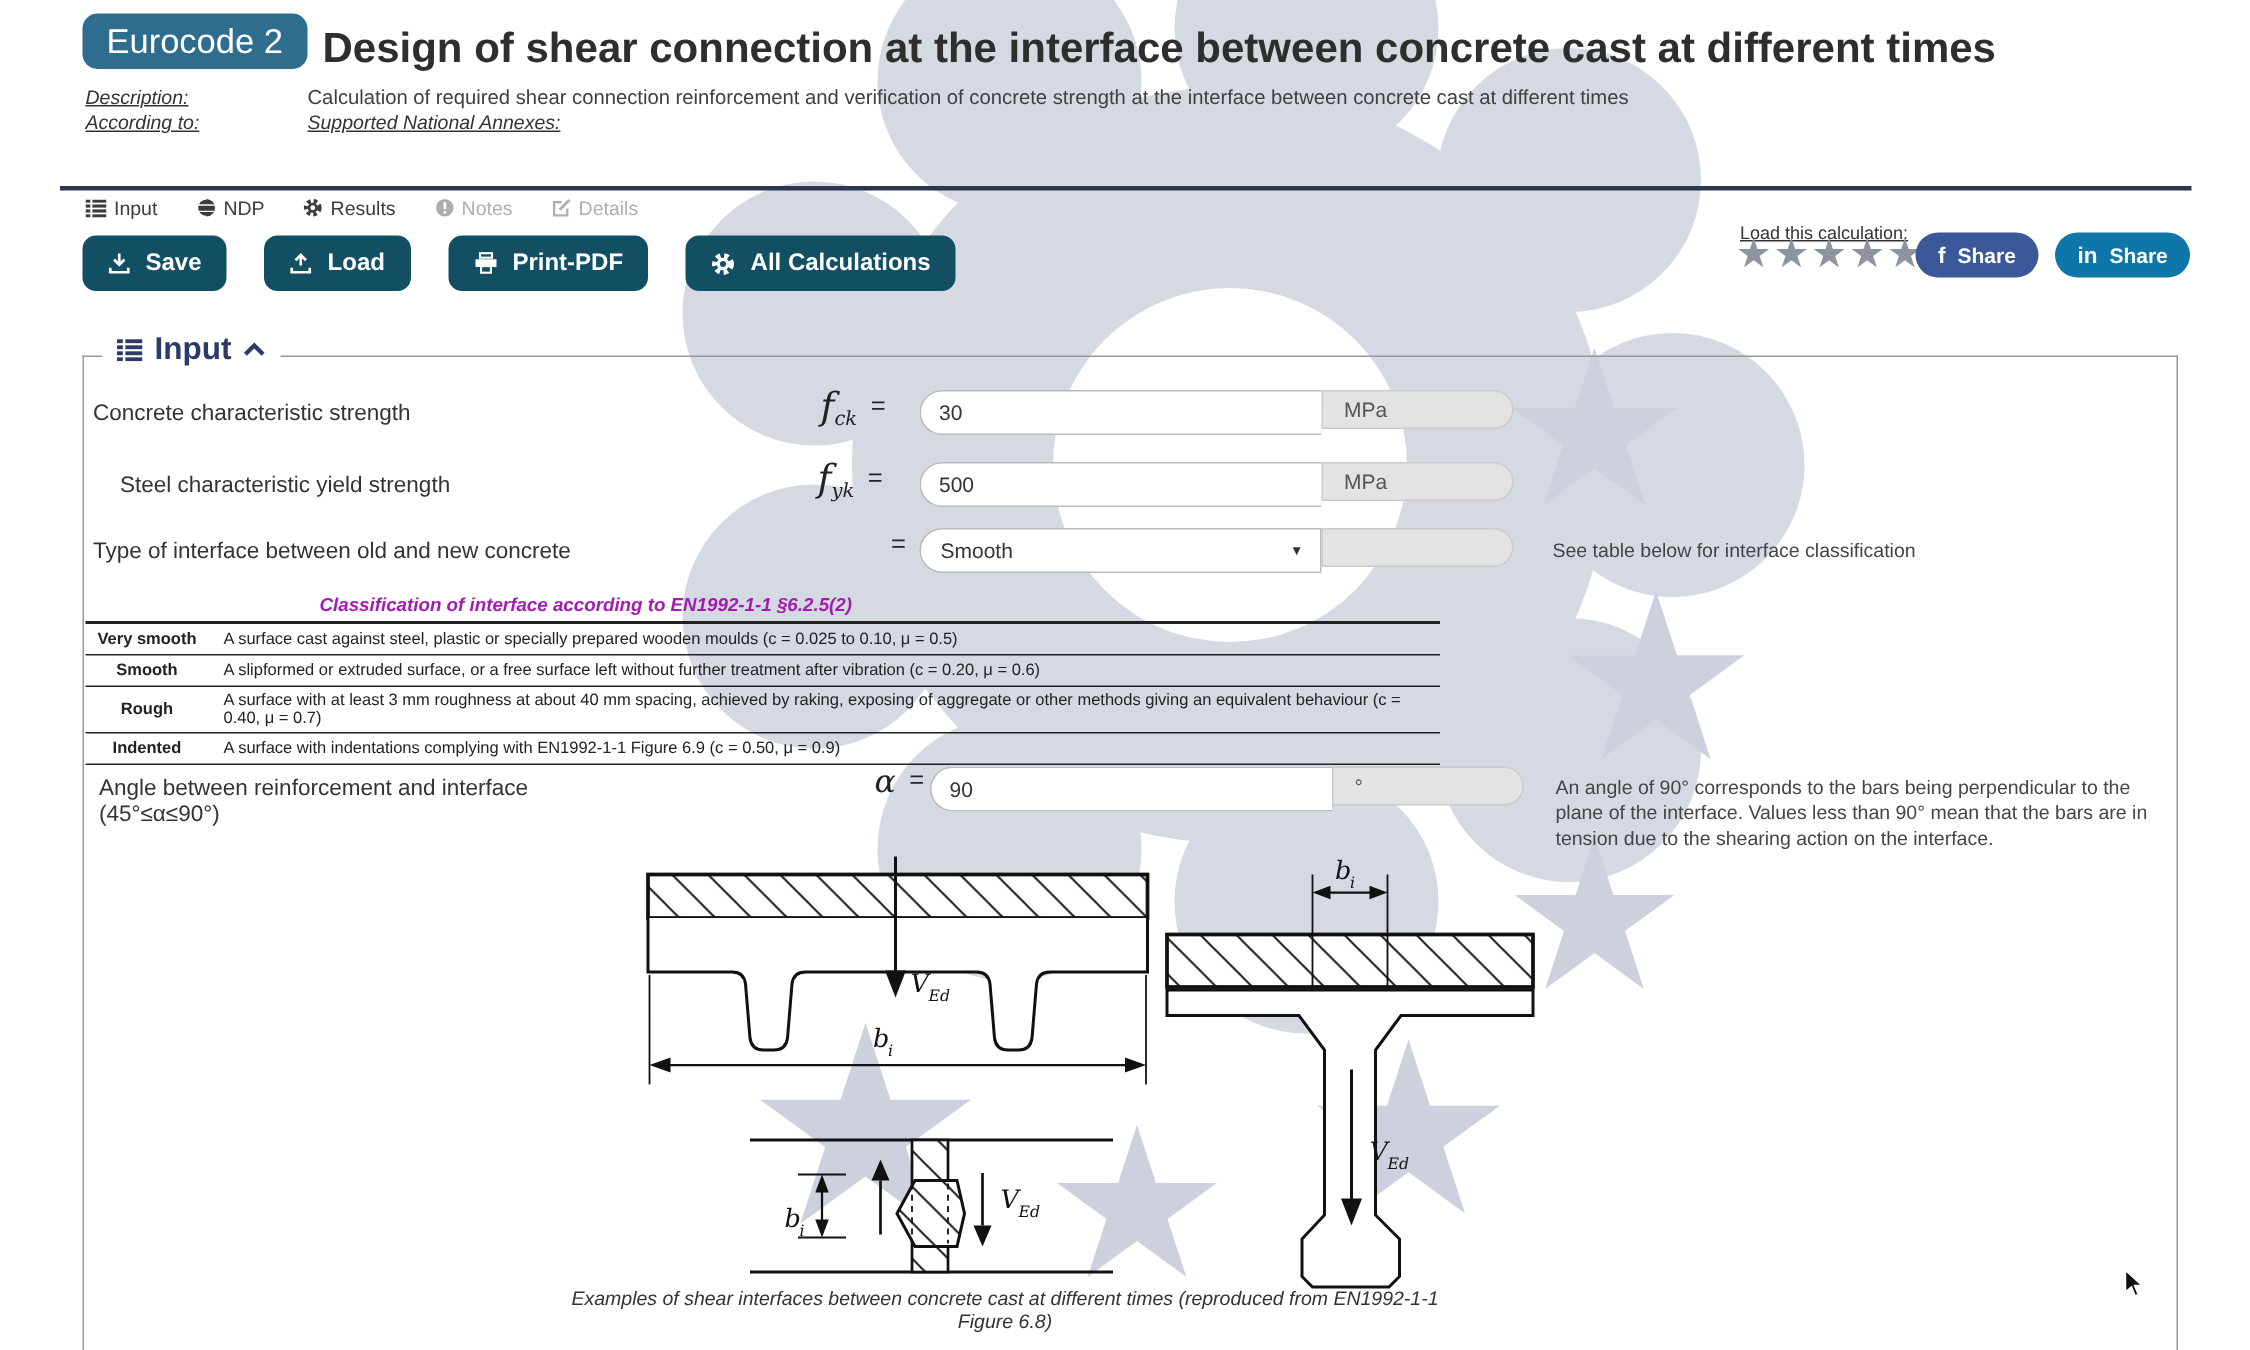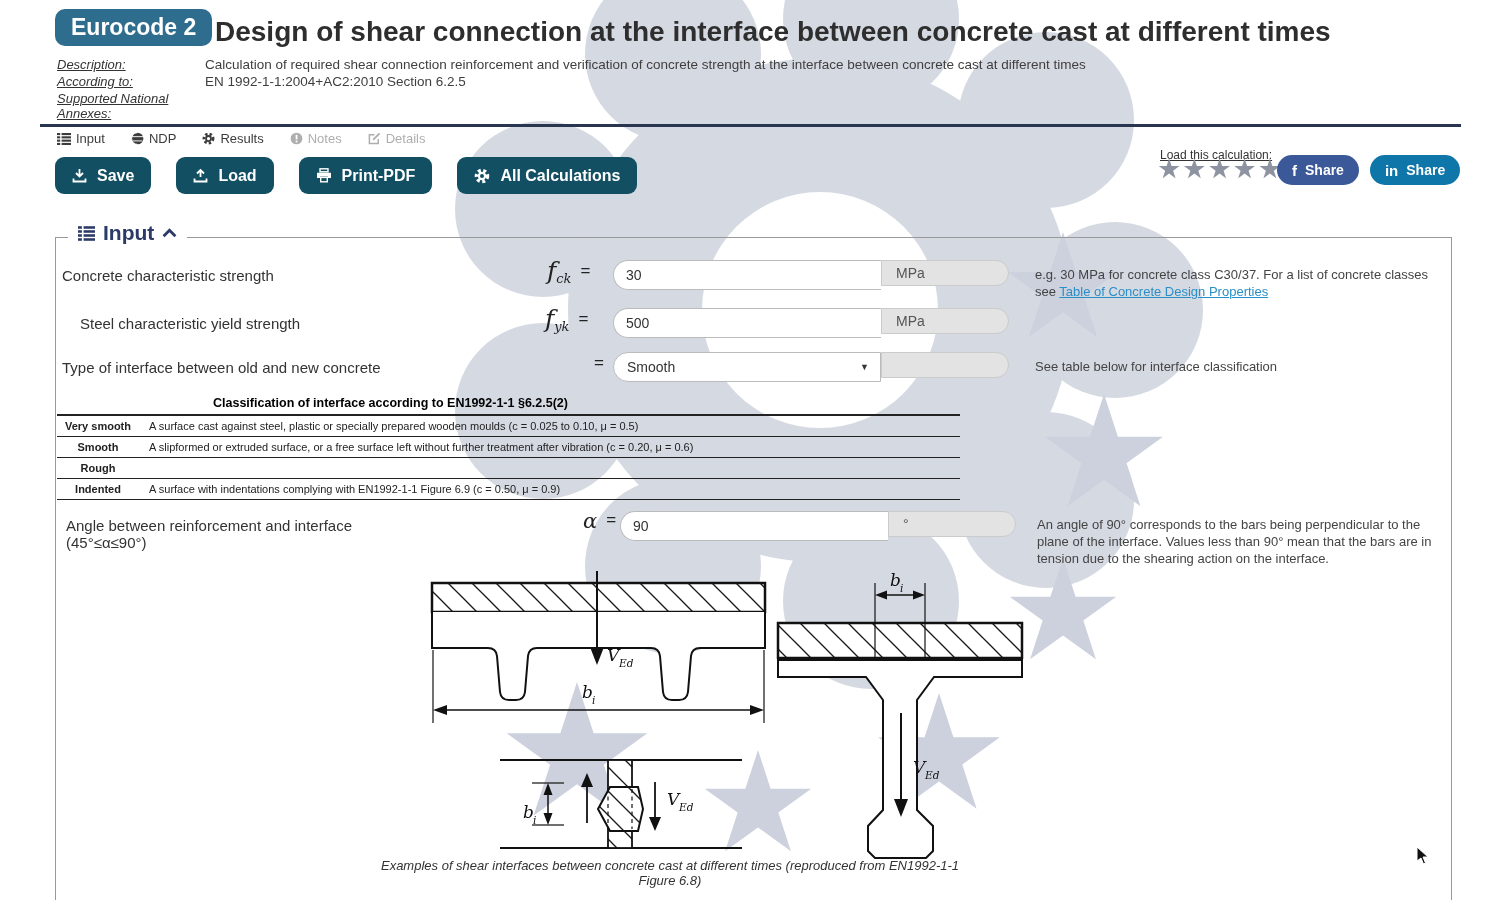--- a/index.html
+++ b/index.html
@@ -3,21 +3,21 @@
 <meta charset="utf-8">
 <style>
   * { margin:0; padding:0; box-sizing:border-box; }
   body { font-family:"Liberation Sans", sans-serif; background:#fff; }
   .page { position:relative; width:1500px; height:900px; background:#fff; overflow:hidden; }
   .layer { position:absolute; z-index:1; }
   .watermark { position:absolute; left:0; top:0; z-index:0; }
 
   
   .badge { position:absolute; left:55px; top:9px; background:#2e6d8e; color:#fff;
-           font-size:23px; font-weight:bold; padding:5px 16px; border-radius:10px; }
+           font-size:23px; font-weight:normal; padding:5px 16px; border-radius:10px; }
   .page-title { position:absolute; left:215px; top:16px; font-size:28px; font-weight:bold;
                 color:#2e2e2e; white-space:nowrap; }
   .meta { position:absolute; left:57px; top:57px; display:grid;
           grid-template-columns:148px auto; column-gap:0; row-gap:2px; font-size:13px; }
   .meta .lbl { font-style:italic; text-decoration:underline; color:#333; padding-right:8px; }
   .meta .val { color:#3f3f3f; font-size:13.5px; white-space:nowrap; }
   .hr-navy { position:absolute; left:40px; top:124px; width:1421px; height:3px; background:#2a3550; }
 
   
   .tabs { position:absolute; left:57px; top:131px; display:flex; gap:26px; }
@@ -71,21 +71,21 @@
           color:#555; font-size:14px; }
   .selbox { width:268px; height:30px; border:1px solid #bbb; border-radius:15px 0 0 15px;
             background:#fff; display:flex; align-items:center; justify-content:space-between;
             padding:0 11px 0 13px; font-size:14px; color:#333; cursor:pointer; }
   .selbox .caret { font-size:9px; color:#333; }
 
   .help { position:absolute; font-size:13px; color:#444; line-height:1.32; width:415px; }
   .help a { color:#2a8fc7; text-decoration:underline; cursor:pointer; }
 
   .cls-title { position:absolute; left:213px; top:396px; font-size:12.5px; font-weight:bold;
-               color:#000000; }
+               color:#a21caf;font-style:italic; }
   .cls-table { position:absolute; left:57px; top:414px; width:903px; border-top:2px solid #222;
                font-size:11px; color:#222; }
   .cls-row { display:flex; border-bottom:1px solid #222; min-height:21px; align-items:center; }
   .cls-type { width:82px; font-weight:bold; text-align:center; flex:none; }
   .cls-desc { padding:3px 4px 3px 10px; }
 
   .caption { position:absolute; left:370px; top:858px; width:600px; text-align:center;
              font-size:13px; font-style:italic; color:#333; }
 
   .cursor { position:absolute; left:1416px; top:846px; }
@@ -130,21 +130,20 @@
   </g>
 </svg>
 
 <div class="badge layer">Eurocode 2</div>
 <div class="page-title layer">Design of shear connection at the interface between concrete cast at different times</div>
 
 <div class="meta layer">
   <div class="lbl">Description:</div>
   <div class="val">Calculation of required shear connection reinforcement and verification of concrete strength at the interface between concrete cast at different times</div>
   <div class="lbl">According to:</div>
-  <div class="val">EN 1992-1-1:2004+AC2:2010 Section 6.2.5</div>
   <div class="lbl">Supported National Annexes:</div>
 </div>
 
 <div class="hr-navy layer"></div>
 
 <div class="tabs layer">
   <div class="tab">
     <svg width="14" height="12" viewBox="0 0 14 12">
           <g fill="currentColor">
             <rect y="0" width="3.2" height="2.1"></rect>
@@ -258,24 +257,20 @@
 <div class="f-label layer" style="left:62px; top:267px;">Concrete characteristic strength</div>
 <div class="sym layer" style="left:547px; top:256px;">
   <span class="base">f</span>
       <sub>ck</sub>
   <span class="eq">=</span>
 </div>
 <div class="igroup layer" style="left:613px; top:260px;">
   <input class="tinput" value="30" style="">
   <div class="unit">MPa</div>
 </div>
-<div class="help layer" style="left:1035px; top:266px;">
-  <span>e.g. 30 MPa for concrete class C30/37. For a list of concrete classes see</span>
-  <a>Table of Concrete Design Properties</a>
-</div>
 
 <div class="f-label layer" style="left:80px; top:315px;">Steel characteristic yield strength</div>
 <div class="sym layer" style="left:545px; top:304px;">
   <span class="base">f</span>
       <sub>yk</sub>
   <span class="eq">=</span>
 </div>
 <div class="igroup layer" style="left:613px; top:308px;">
   <input class="tinput" value="500" style="">
   <div class="unit">MPa</div>
@@ -297,20 +292,21 @@
   <div class="cls-row">
     <div class="cls-type">Very smooth</div>
     <div class="cls-desc">A surface cast against steel, plastic or specially prepared wooden moulds (c = 0.025 to 0.10, μ = 0.5)</div>
   </div>
   <div class="cls-row">
     <div class="cls-type">Smooth</div>
     <div class="cls-desc">A slipformed or extruded surface, or a free surface left without further treatment after vibration (c = 0.20, μ = 0.6)</div>
   </div>
   <div class="cls-row">
     <div class="cls-type">Rough</div>
+    <div class="cls-desc">A surface with at least 3 mm roughness at about 40 mm spacing, achieved by raking, exposing of aggregate or other methods giving an equivalent behaviour (c = 0.40, μ = 0.7)</div>
   </div>
   <div class="cls-row">
     <div class="cls-type">Indented</div>
     <div class="cls-desc">A surface with indentations complying with EN1992-1-1 Figure 6.9 (c = 0.50, μ = 0.9)</div>
   </div>
 </div>
 
 <div class="f-label layer" style="left:66px; top:517px;">
   <div>Angle between reinforcement and interface</div>
   <div>(45°≤α≤90°)</div>

